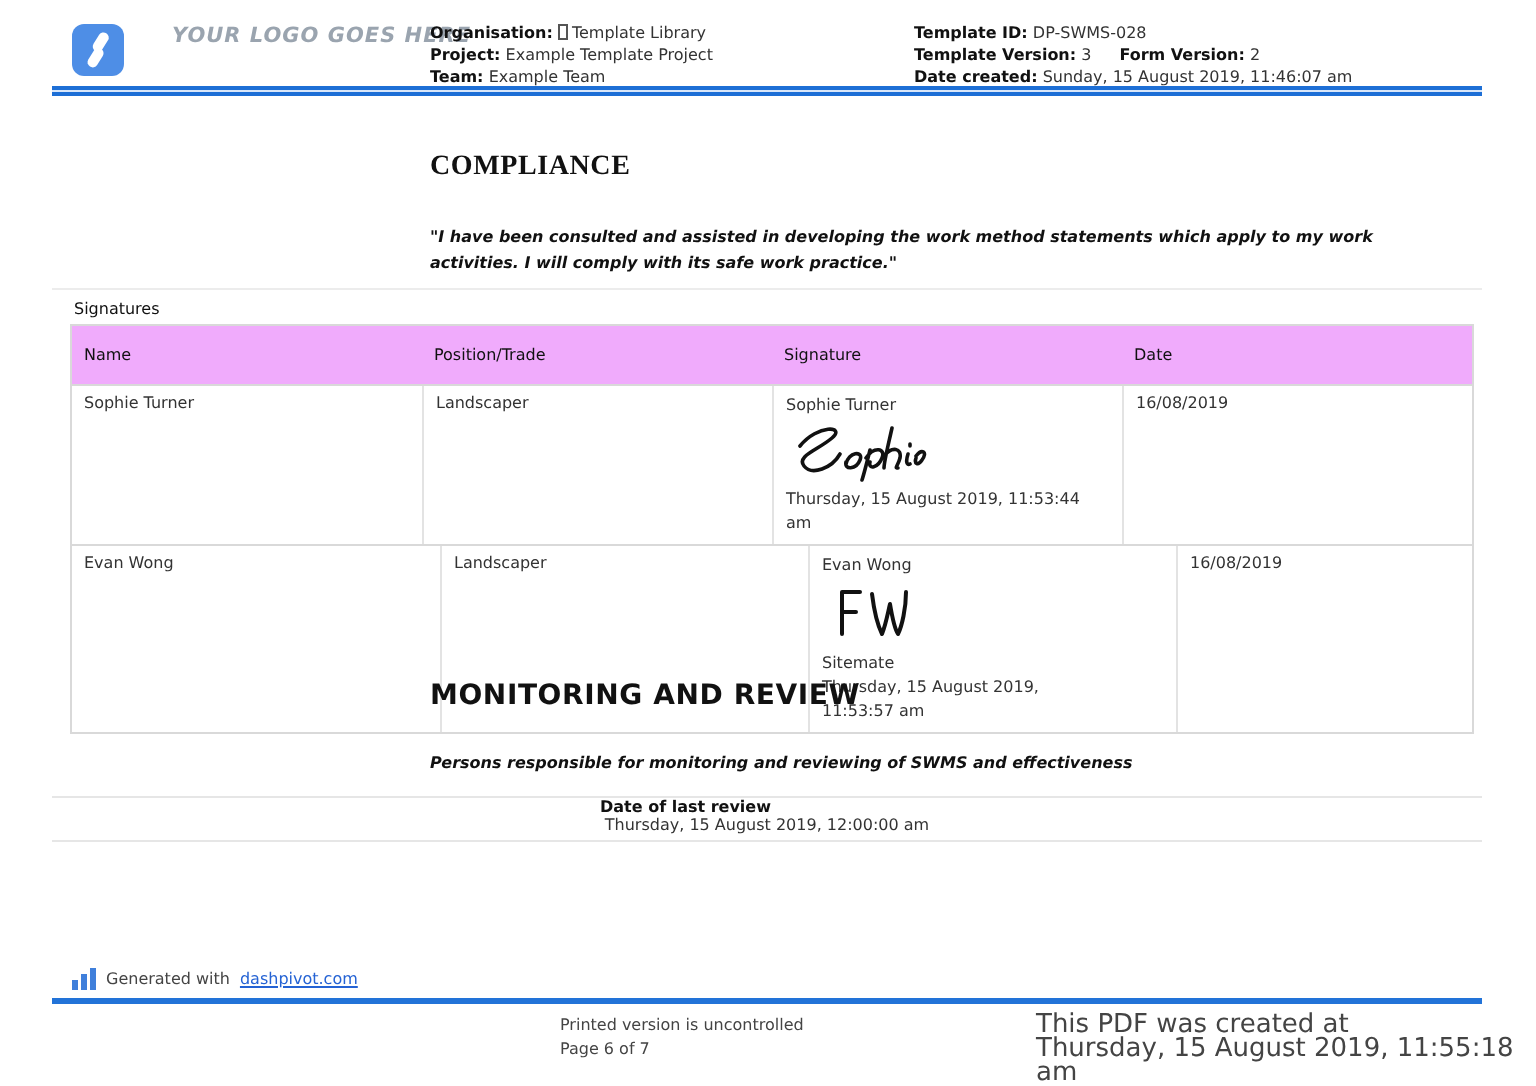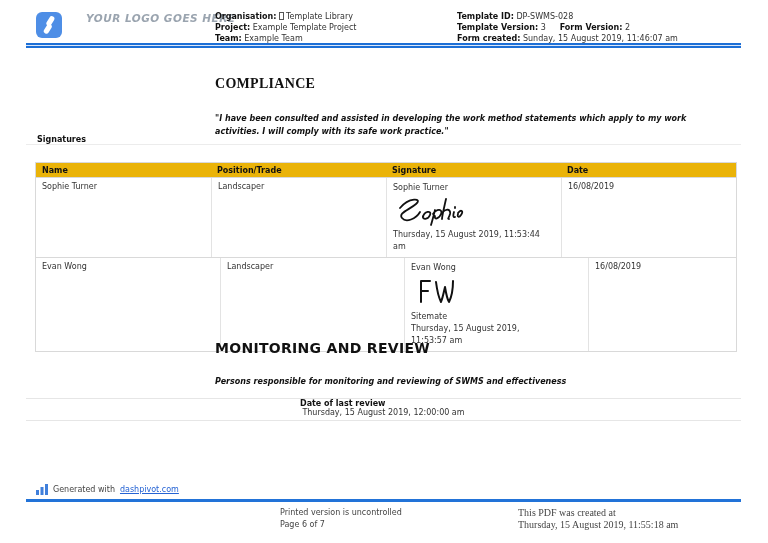--- a/index.html
+++ b/index.html
@@ -32,24 +32,24 @@
   
   .doc-title { left: 215px; font-size: 14px; font-weight: bold; color: #111; letter-spacing: .3px; }
   .title-compliance { top: 76px; font-family: Liberation Serif, serif; }
   .quote {
     left: 215px; top: 112px; width: 506px;
     font-size: 8px; font-weight: bold; font-style: italic; line-height: 13px; color: #111;
   }
 
   
   .section-divider { left: 26px; top: 144px; width: 715px; border-top: 1px solid #ececec; }
-  .sig-label { left: 37px; top: 135px; font-size: 8px; font-weight: bold; color: #111; }
+  .sig-label { left: 37px; top: 150px; font-size: 8px; font-weight: normal; color: #111; }
   .sig-table { left: 35px; top: 162px; width: 702px; border: 1px solid #d9d9d9; font-size: 8px; }
   .t-row { display: grid; grid-template-columns: repeat(4, 1fr); }
-  .t-head { background: #eab308; height: 14px; align-items: center; font-weight: bold; color: #111; }
+  .t-head { background: #f0abfc; height: 29px; align-items: center; font-weight: normal; color: #111; }
   .t-head > div { padding: 0 6px; }
   .t-body { border-top: 1px solid #d9d9d9; color: #333; }
   .t-body > div { padding: 4px 6px; border-left: 1px solid #e3e3e3; }
   .t-body > div:first-child { border-left: none; }
   .row-1 { min-height: 74px; }
   .row-2 { min-height: 79px; gap: 36px; }
   .sig-cell .sig-svg { display: block; margin: 2px 0 3px 2px; }
   .sig-cell .sig-line { line-height: 12px; }
 
   
@@ -62,21 +62,21 @@
     left: 26px; top: 398px; width: 715px; height: 23px;
     border-top: 1px solid #e6e6e6; border-bottom: 1px solid #e6e6e6;
     font-size: 8px; display: flex; align-items: center; flex-direction: column;
   }
   .review-label { margin-left: 11px; font-weight: bold; color: #111; width: 178px; }
   .review-value { color: #333; }
 
   
   .footer-left { left: 36px; top: 484px; display: flex; align-items: center; gap: 5px; font-size: 8px; color: #444; }
   .footer-center { left: 280px; top: 507px; font-size: 8px; color: #444; line-height: 12px; }
-  .footer-right { left: 518px; top: 507px; font-size: 10px; color: #444; line-height: 12px; font-family: Liberation Serif, serif; }
+  .footer-right { left: 518px; top: 507px; font-size: 13px; color: #444; line-height: 12px; }
   .link { color: #2563d4; text-decoration: underline; cursor: pointer; }
 </style>
 </head>
 <body>
 
 <div class="abs logo-wrap">
   <svg width="26" height="26" viewBox="0 0 26 26">
     <rect width="26" height="26" rx="6" fill="#4e8ee6"></rect>
     <g fill="#ffffff">
       <rect x="11.8" y="3.8" width="5.2" height="10.5" rx="2.6" transform="rotate(32 14.4 9)"></rect>
@@ -88,21 +88,21 @@
 
 <div class="abs info-block org-block">
   <div><b>Organisation:</b> <span class="tofu"></span><span>Template Library</span></div>
   <div><b>Project:</b> <span>Example Template Project</span></div>
   <div><b>Team:</b> <span>Example Team</span></div>
 </div>
 
 <div class="abs info-block tpl-block">
   <div><b>Template ID:</b> <span>DP-SWMS-028</span></div>
   <div><b>Template Version:</b> <span>3</span><b class="pair-gap">Form Version:</b> <span>2</span></div>
-  <div><b>Form created:</b> <span>Sunday, 15 August 2019, 11:46:07 am</span></div>
+  <div><b>Date created:</b> <span>Sunday, 15 August 2019, 11:46:07 am</span></div>
 </div>
 
 <div class="abs blue-rule rule-top"></div>
 
 <h1 class="abs doc-title title-compliance">COMPLIANCE</h1>
 
 <p class="abs quote">"I have been consulted and assisted in developing the work method statements which apply to my work activities. I will comply with its safe work practice."</p>
 
 <div class="abs section-divider"></div>
 <div class="abs sig-label">Signatures</div>

